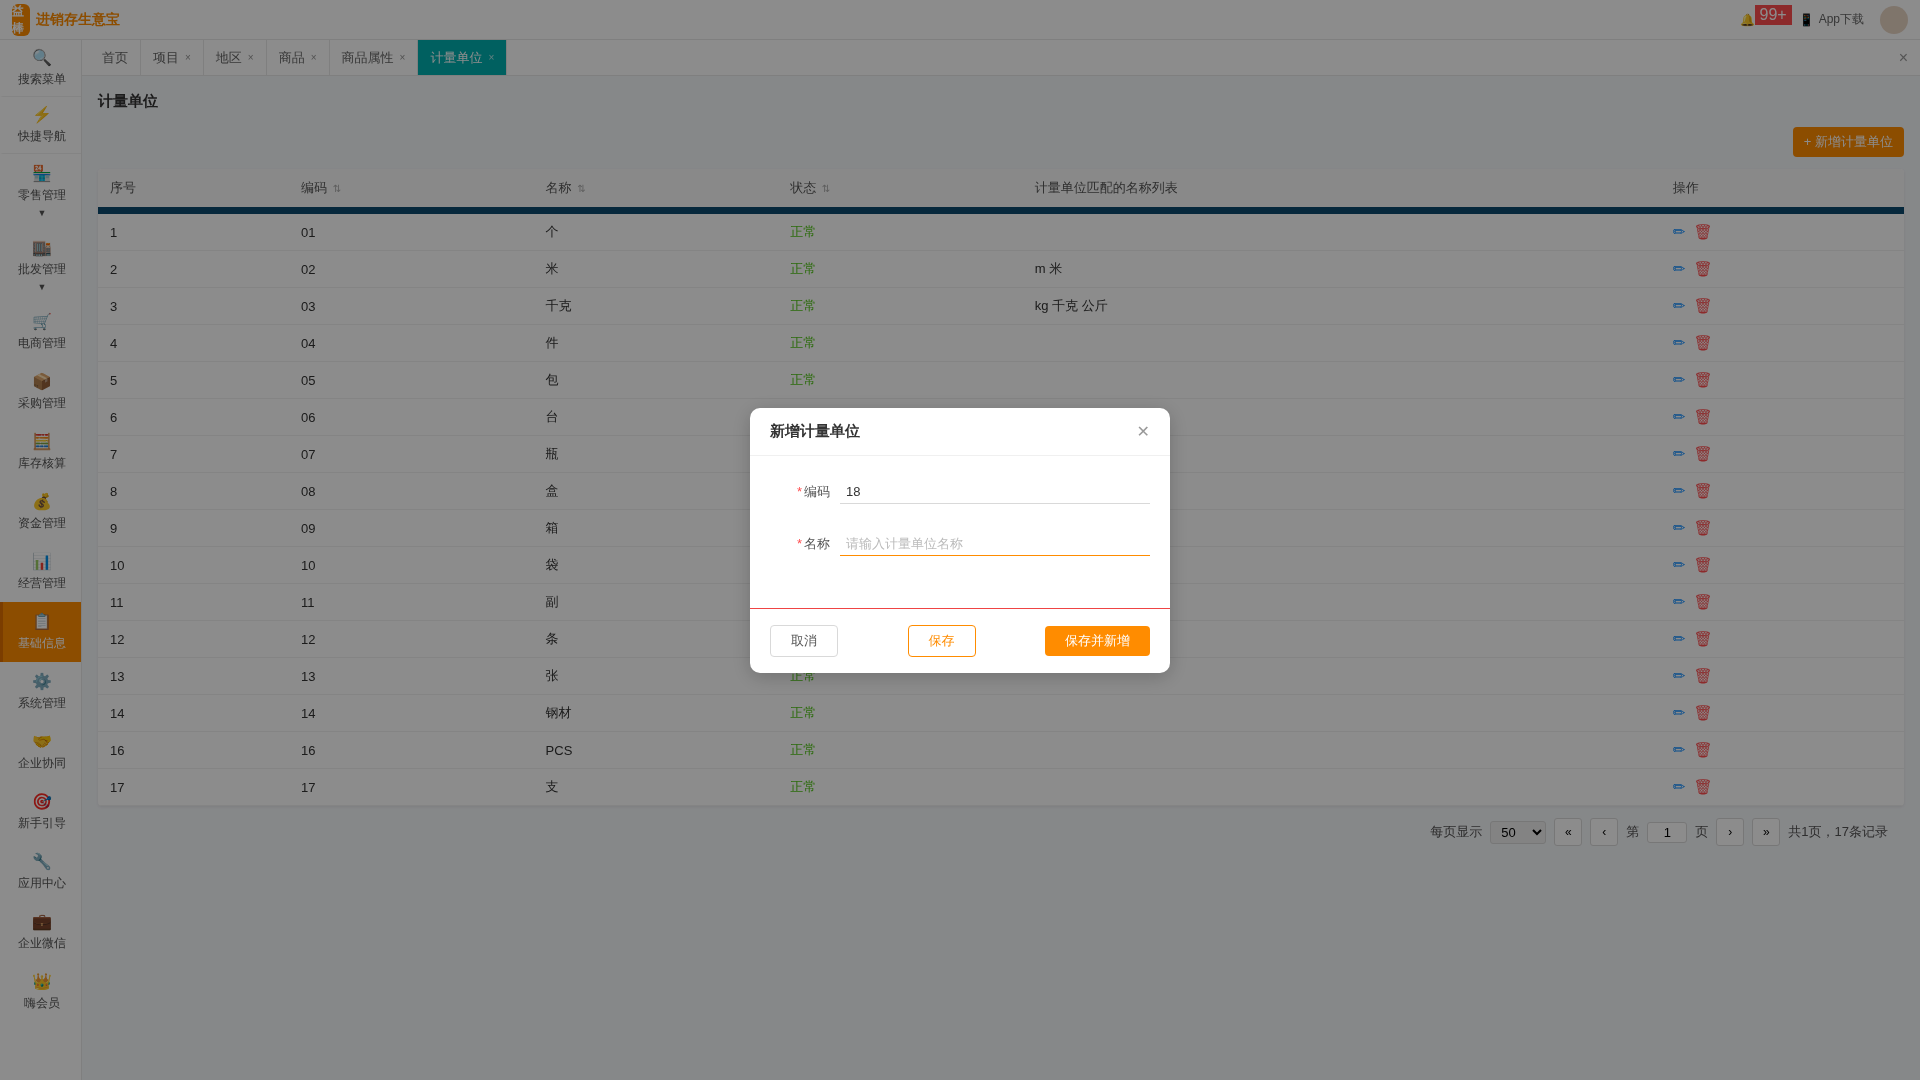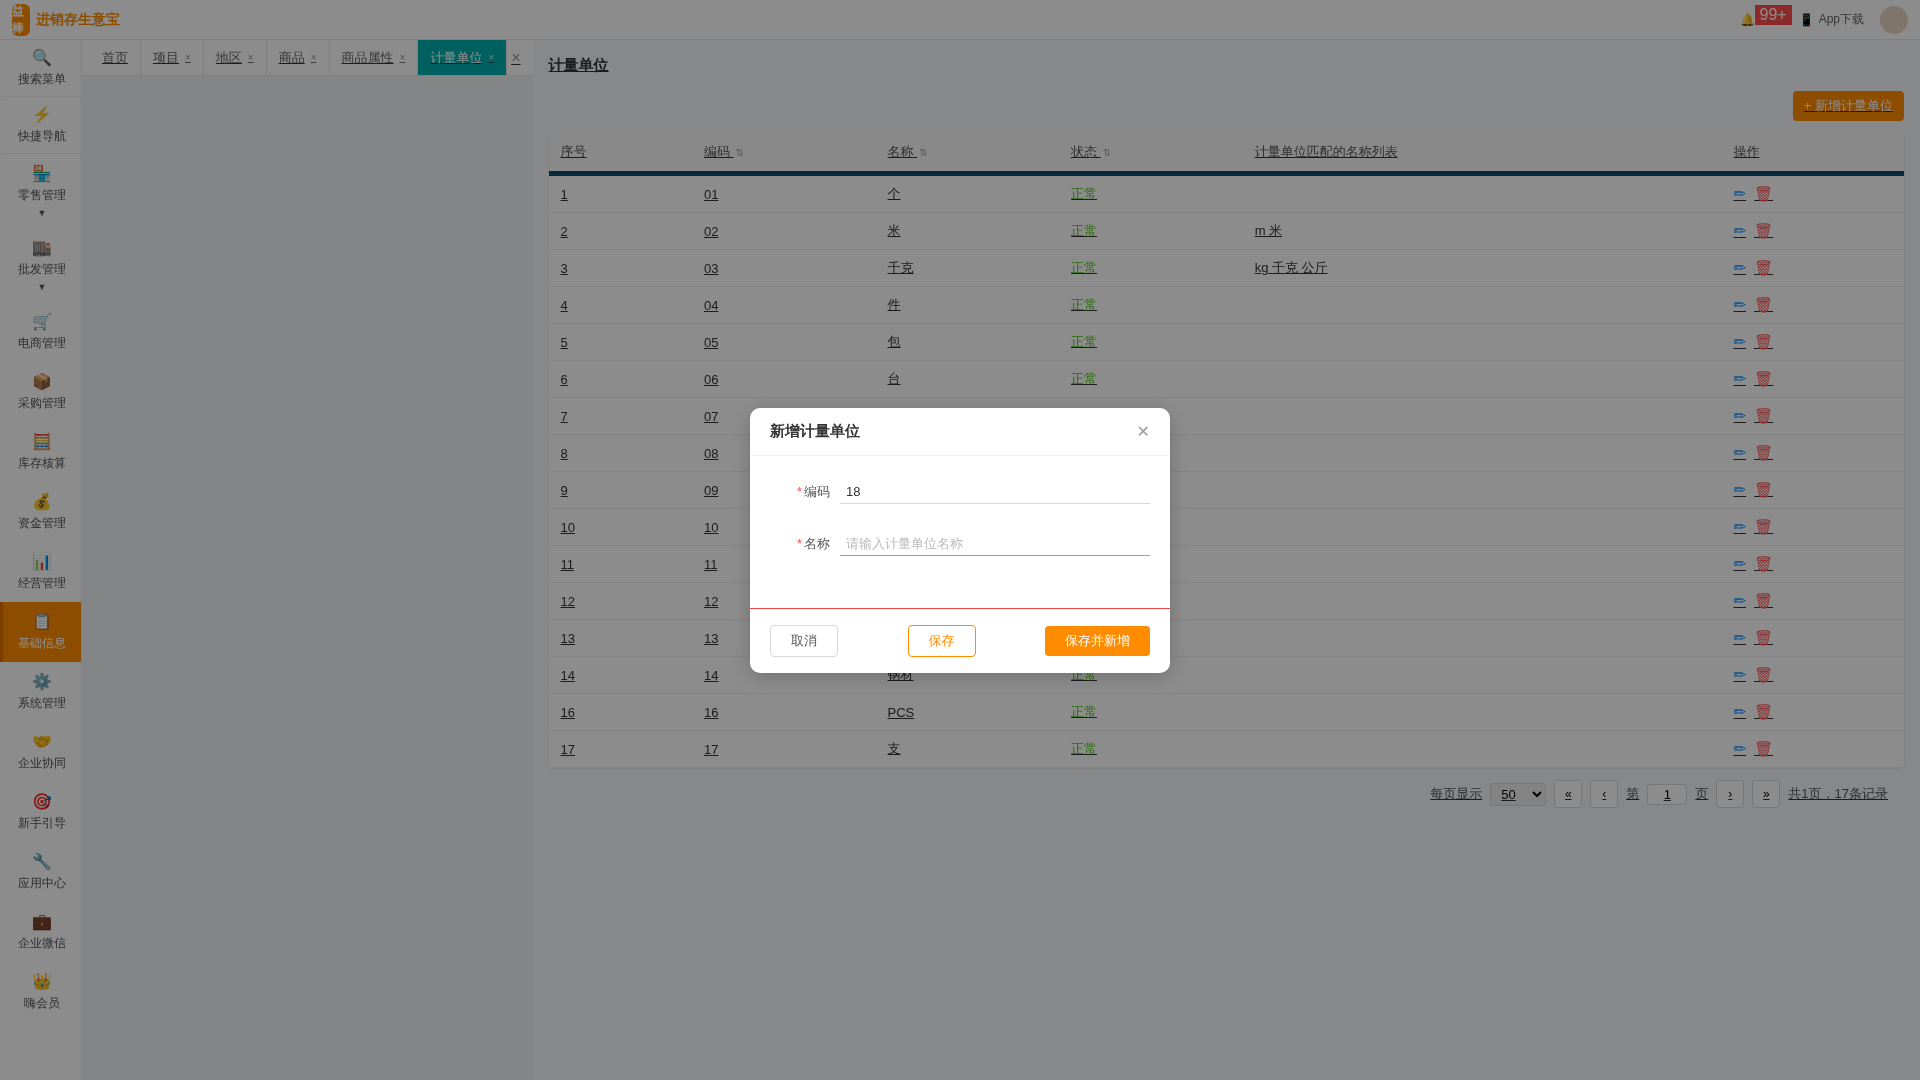--- a/index.html
+++ b/index.html
@@ -22,39 +22,39 @@
 
     
     .sidebar { width: 82px; background: #fff; border-right: 1px solid #e8e8e8; display: flex; flex-direction: column; overflow-y: auto; }
     .sidebar-item { padding: 10px 6px; text-align: center; cursor: pointer; font-size: 12px; color: #555; display: flex; flex-direction: column; align-items: center; gap: 4px; border-left: 3px solid transparent; }
     .sidebar-item.active { background: #ff8c00; color: white; border-left-color: #e07000; }
     .sidebar-item .s-icon { font-size: 16px; }
     .sidebar-item.search-menu { font-size: 12px; padding: 8px 6px; border-bottom: 1px solid #f0f0f0; }
     .sidebar-item.nav-guide { font-size: 12px; padding: 8px 6px; border-bottom: 1px solid #f0f0f0; }
 
     
-    .content-area { flex: 1; display: flex; flex-direction: row; overflow: hidden; text-decoration: underline; }
+    .content-area { flex: 1; display: flex; flex-direction: column; overflow: hidden; }
 
     
     .tab-bar { display: flex; background: #fff; border-bottom: 1px solid #e8e8e8; padding: 0 8px; align-items: center; height: 36px; }
     .tab { display: flex; align-items: center; gap: 6px; padding: 0 12px; height: 100%; cursor: pointer; font-size: 13px; color: #666; border-right: 1px solid #e8e8e8; white-space: nowrap; }
     .tab.active { color: #fff; background: #00b0b0; }
     .tab .close-icon { font-size: 10px; cursor: pointer; opacity: 0.7; }
     .tab-close-all { margin-left: auto; font-size: 16px; cursor: pointer; color: #999; padding: 4px; }
 
     
     .page-content { flex: 1; padding: 16px; overflow-y: auto; background: #f5f7fa; position: relative; }
     .page-title { font-size: 15px; font-weight: bold; color: #333; margin-bottom: 16px; }
 
     
     .table-toolbar { display: flex; justify-content: flex-end; margin-bottom: 12px; }
     .btn-add { background: #ff8c00; color: white; border: none; border-radius: 4px; padding: 6px 11px; cursor: pointer; font-size: 13px; }
 
     .data-table { width: 100%; border-collapse: collapse; background: white; border-radius: 4px; overflow: hidden; box-shadow: 0 1px 3px rgba(0,0,0,0.08); }
-    .data-table th { background: #fafafa; padding: 10px 12px; text-align: left; font-weight: 500; color: #555; border-bottom: 5px solid #0c4a6e; font-size: 13px; white-space: nowrap; }
+    .data-table th { background: #fafafa; padding: 10px 12px; text-align: left; font-weight: 500; color: #555; border-bottom: 7px solid #0c4a6e; font-size: 13px; white-space: nowrap; }
     .data-table td { padding: 9px 12px; border-bottom: 1px solid #f0f0f0; color: #333; font-size: 13px; }
     .status-normal { color: #52c41a; }
     .action-btns { display: flex; gap: 8px; align-items: center; }
     .action-edit { color: #1890ff; cursor: pointer; font-size: 15px; }
     .action-delete { color: #ff4d4f; cursor: pointer; font-size: 15px; }
 
     
     .pagination { display: flex; align-items: center; justify-content: flex-end; padding: 12px 16px; gap: 8px; font-size: 13px; color: #555; }
     .pagination .page-size-select { border: 1px solid #d9d9d9; border-radius: 3px; padding: 2px 6px; font-size: 13px; }
     .pagination .page-btn { width: 28px; height: 28px; border: 1px solid #d9d9d9; border-radius: 3px; background: white; cursor: pointer; display: flex; align-items: center; justify-content: center; font-size: 12px; }

